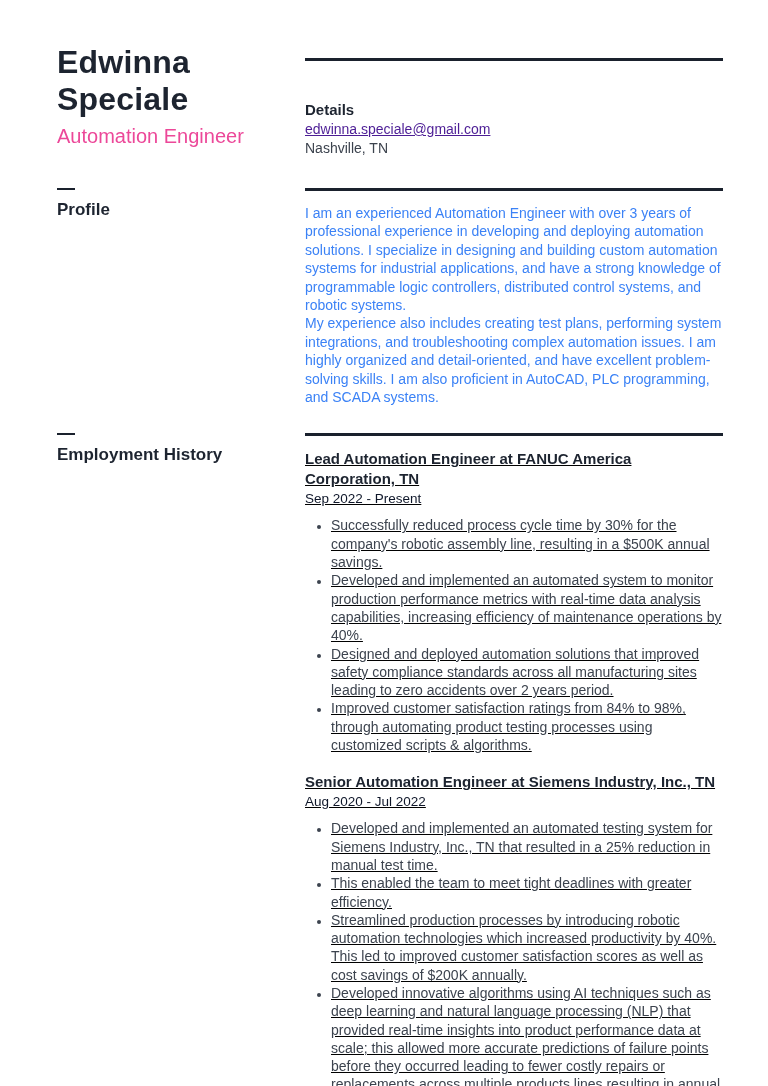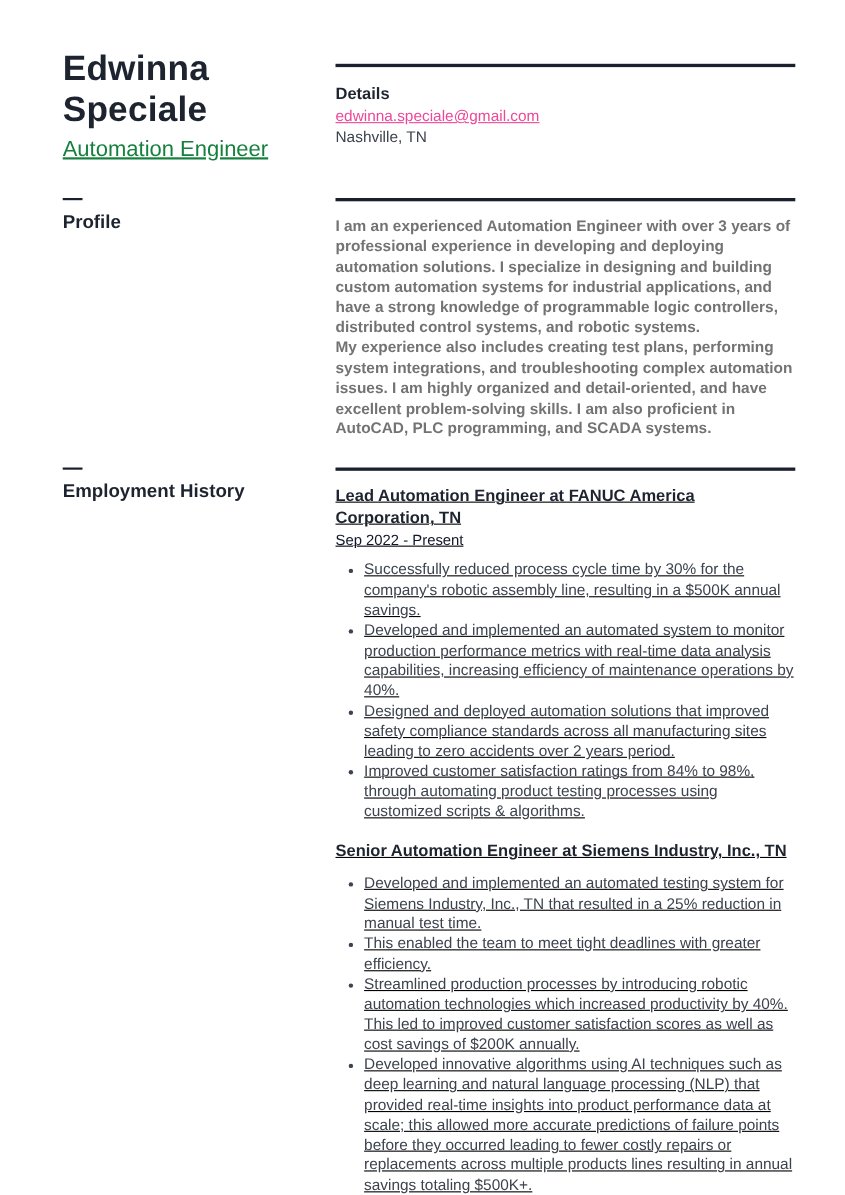--- a/index.html
+++ b/index.html
@@ -25,37 +25,36 @@
   .name {
     font-size: 32px; font-weight: 700;
     line-height: 37px;
     color: #1d2430;
     letter-spacing: 0.2px;
   }
   .candidate-title {
     margin-top: 5px;
     font-size: 20px;
     line-height: 26px;
-    color: #15803d;
-    text-decoration: underline;
+    color: #ec4899;
   }
   .details-block { margin-top: 14px; }
   .rule-top { border-top: 3px solid #1a212d; }
-  .details-inner { padding-top: 15px; }
+  .details-inner { padding-top: 15px; margin-top: 24px; }
   .details-heading {
     font-size: 15px; font-weight: 700;
     line-height: 20px;
     color: #1d2430;
   }
   .details-line {
     font-size: 14px; line-height: 18.5px;
     color: #3c434e;
   }
   .email-link {
-    color: #ec4899;
+    color: #4c1d95;
     text-decoration: underline;
     font-size: 14px; line-height: 18.5px;
     display: inline-block;
   }
   
   .dash {
     width: 18px; height: 2px;
     background: #1a212d;
     display: block;
   }
@@ -64,22 +63,21 @@
     font-size: 17px; font-weight: 700;
     line-height: 22px;
     color: #1d2430;
   }
   .section-body { padding-top: 13px; }
   
   .profile-row { margin-top: 31px; }
   .profile-text p {
     font-size: 14px;
     line-height: 18.4px;
-    color: #737373;
-    font-weight: bold;
+    color: #3b82f6;
   }
   
   .employment-row { margin-top: 27px; }
   .job { margin-top: 0; text-decoration: underline; }
   .job + .job { margin-top: 18px; }
   .job-title {
     font-size: 15px; font-weight: 700;
     line-height: 20px;
     color: #1d2430;
   }
@@ -152,20 +150,21 @@
           <ul class="job-bullets">
             <li>Successfully reduced process cycle time by 30% for the company's robotic assembly line, resulting in a $500K annual savings.</li>
             <li>Developed and implemented an automated system to monitor production performance metrics with real-time data analysis capabilities, increasing efficiency of maintenance operations by 40%.</li>
             <li>Designed and deployed automation solutions that improved safety compliance standards across all manufacturing sites leading to zero accidents over 2 years period.</li>
             <li>Improved customer satisfaction ratings from 84% to 98%, through automating product testing processes using customized scripts &amp; algorithms.</li>
           </ul>
         </div>
 
         <div class="job">
           <div class="job-title">Senior Automation Engineer at Siemens Industry, Inc., TN</div>
+          <div class="job-dates">Aug 2020 - Jul 2022</div>
           <ul class="job-bullets">
             <li>Developed and implemented an automated testing system for Siemens Industry, Inc., TN that resulted in a 25% reduction in manual test time.</li>
             <li>This enabled the team to meet tight deadlines with greater efficiency.</li>
             <li>Streamlined production processes by introducing robotic automation technologies which increased productivity by 40%. This led to improved customer satisfaction scores as well as cost savings of $200K annually.</li>
             <li>Developed innovative algorithms using AI techniques such as deep learning and natural language processing (NLP) that provided real-time insights into product performance data at scale; this allowed more accurate predictions of failure points before they occurred leading to fewer costly repairs or replacements across multiple products lines resulting in annual savings totaling $500K+.</li>
 
           </ul>
         </div>
 
       </div>

